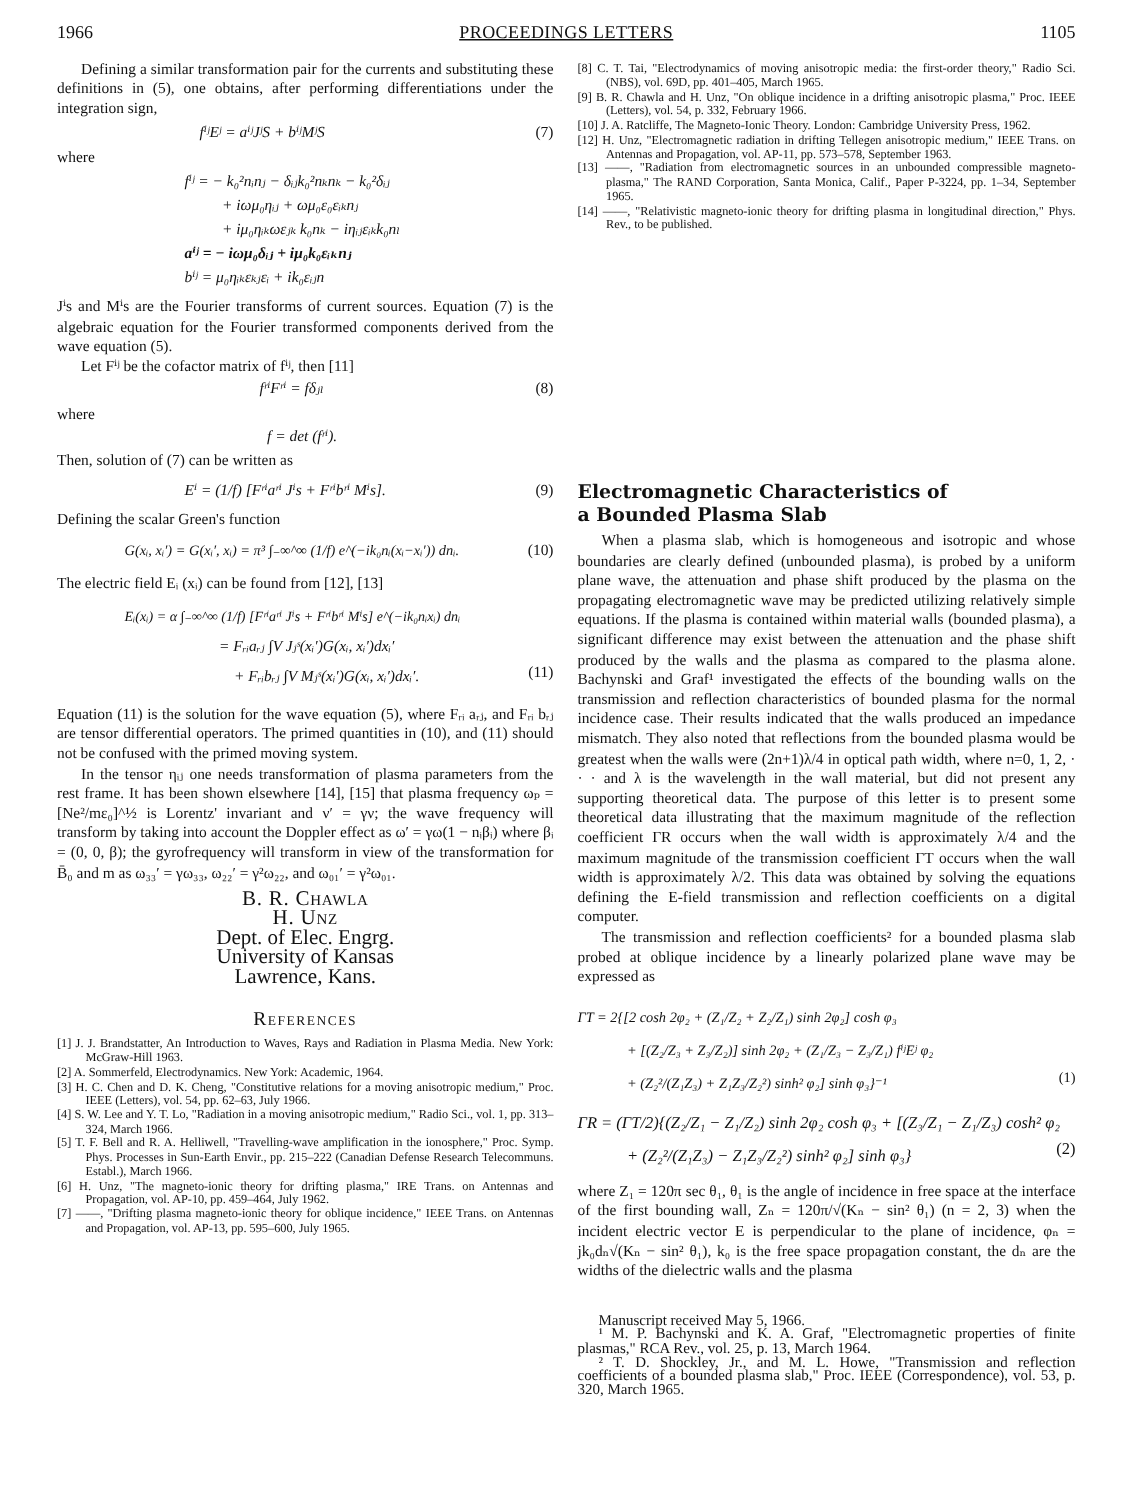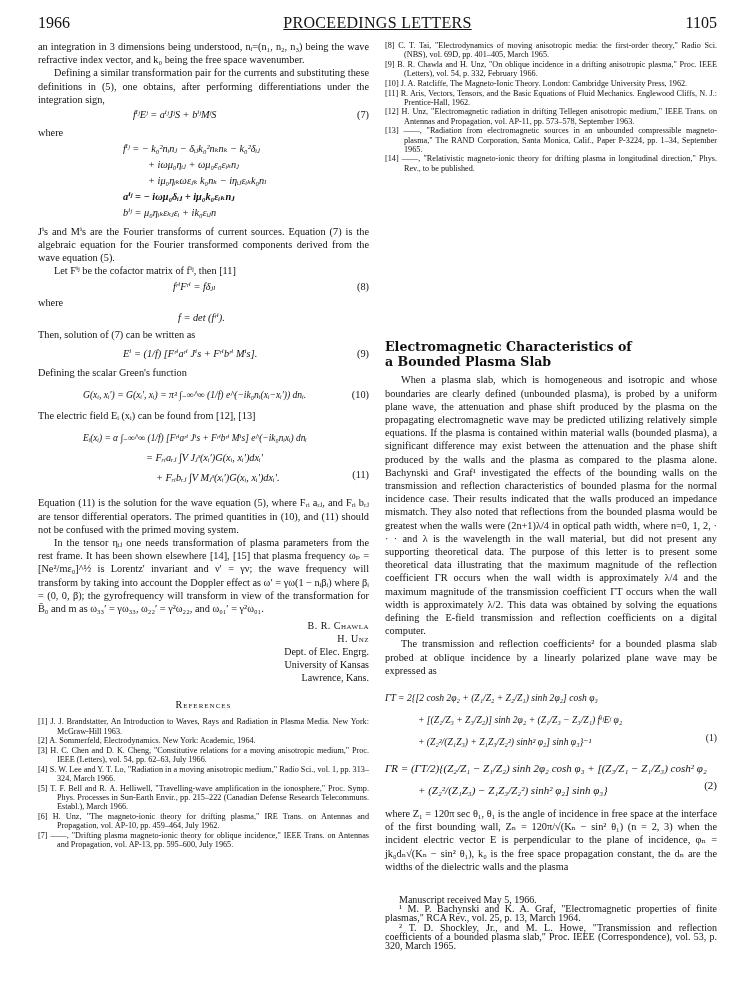--- a/index.html
+++ b/index.html
@@ -1,51 +1,50 @@
 <!DOCTYPE html>
 <html><head>
 <meta charset="utf-8">
 <style>
   * { box-sizing: border-box; margin: 0; padding: 0; }
   body {
     width: 755px; height: 1000px; background: #ffffff; color: #111;
     font-family: "Liberation Serif", "DejaVu Serif", serif;
     position: relative; overflow: hidden;
   }
-  .header { position: absolute; top: 14px; left: 38px; right: 38px; height: 14px; font-size: 16px; }
+  .header { position: absolute; top: 14px; left: 38px; right: 38px; height: 14px; font-size: 12px; }
   .header .left { position: absolute; left: 0; top: 0; }
   .header .center { position: absolute; left: 0; right: 0; text-align: center; letter-spacing: 0.3px; text-decoration: underline; }
   .header .right { position: absolute; right: 0; top: 0; }
   .col { position: absolute; top: 40px; font-size: 10.3px; line-height: 13.2px; text-align: justify; }
   .col-left { left: 38px; width: 331px; }
   .col-right { left: 385px; width: 332px; }
   p { margin: 0; }
   .indent { text-indent: 16px; }
   .eq { position: relative; font-style: italic; line-height: 13.5px; }
   .eq .num { position: absolute; right: 0; top: 0; font-style: normal; }
   .eq-line { white-space: nowrap; }
   .ref { font-size: 8.2px; line-height: 9.2px; padding-left: 19px; text-indent: -19px; margin-bottom: 0.5px; }
-  .sig { text-align: right; font-size: 10px; line-height: 13px; }
+  .sig { text-align: center; font-size: 14px; line-height: 13px; }
   .smallcaps { font-variant: small-caps; letter-spacing: 0.5px; }
-  .refs-heading { text-align: center; font-size: 10px; font-variant: small-caps; letter-spacing: 1px; margin: 14px 0 6px 0; }
+  .refs-heading { text-align: center; font-size: 13px; font-variant: small-caps; letter-spacing: 1px; margin: 14px 0 6px 0; }
   .title { font-weight: bold; font-size: 12.6px; line-height: 15px; margin-top: 18px; margin-bottom: 4px; font-family: "DejaVu Serif", serif; }
   .fn { font-size: 10px; line-height: 9.2px; }
   .fn .ind { padding-left: 14px; }
 </style>
 </head>
 <body>
 
 <div class="header">
   <span class="left">1966</span>
   <span class="center">PROCEEDINGS LETTERS</span>
   <span class="right">1105</span>
 </div>
 
 <div class="col col-left">
-  <p>an integration in 3 dimensions being understood, nᵢ=(n₁, n₂, n₃) being the wave refractive index vector, and k₀ being the free space wavenumber.</p>
   <p class="indent">Defining a similar transformation pair for the currents and substituting these definitions in (5), one obtains, after performing differentiations under the integration sign,</p>
 
   <div class="eq" style="margin:2px 0 4px 0;">
     <div class="eq-line" style="padding-left:95px;">fⁱʲEʲ = aⁱʲJʲS + bⁱʲMʲS</div>
     <span class="num">(7)</span>
   </div>
 
   <p>where</p>
 
   <div class="eq" style="margin:2px 0 4px 0;">
@@ -111,21 +110,20 @@
     <div class="ref"><span>[6]</span> <span>H. Unz, "The magneto-ionic theory for drifting plasma," IRE Trans. on Antennas and Propagation, vol. AP-10, pp. 459–464, July 1962.</span></div>
     <div class="ref"><span>[7]</span> <span>——, "Drifting plasma magneto-ionic theory for oblique incidence," IEEE Trans. on Antennas and Propagation, vol. AP-13, pp. 595–600, July 1965.</span></div>
   </div>
 </div>
 
 <div class="col col-right" style="top:41px;">
   <div>
     <div class="ref"><span>[8]</span> <span>C. T. Tai, "Electrodynamics of moving anisotropic media: the first-order theory," Radio Sci. (NBS), vol. 69D, pp. 401–405, March 1965.</span></div>
     <div class="ref"><span>[9]</span> <span>B. R. Chawla and H. Unz, "On oblique incidence in a drifting anisotropic plasma," Proc. IEEE (Letters), vol. 54, p. 332, February 1966.</span></div>
     <div class="ref"><span>[10]</span> <span>J. A. Ratcliffe, The Magneto-Ionic Theory. London: Cambridge University Press, 1962.</span></div>
-    <div class="ref"><span>[11]</span> <span>R. Aris, Vectors, Tensors, and the Basic Equations of Fluid Mechanics. Englewood Cliffs, N. J.: Prentice-Hall, 1962.</span></div>
     <div class="ref"><span>[12]</span> <span>H. Unz, "Electromagnetic radiation in drifting Tellegen anisotropic medium," IEEE Trans. on Antennas and Propagation, vol. AP-11, pp. 573–578, September 1963.</span></div>
     <div class="ref"><span>[13]</span> <span>——, "Radiation from electromagnetic sources in an unbounded compressible magneto-plasma," The RAND Corporation, Santa Monica, Calif., Paper P-3224, pp. 1–34, September 1965.</span></div>
     <div class="ref"><span>[14]</span> <span>——, "Relativistic magneto-ionic theory for drifting plasma in longitudinal direction," Phys. Rev., to be published.</span></div>
   </div>
 
   <div style="height:148px;"></div>
 
   <div class="title">
     <div>Electromagnetic Characteristics of</div>
     <div>a Bounded Plasma Slab</div>

